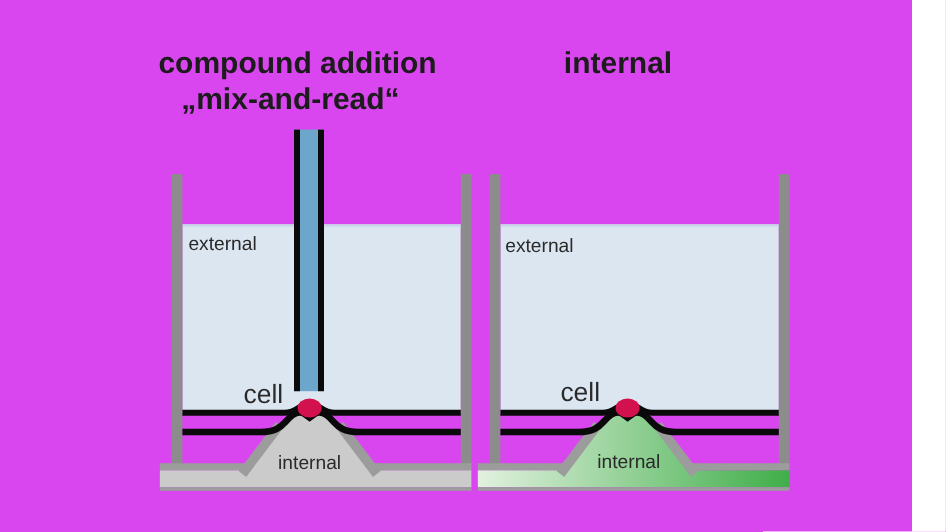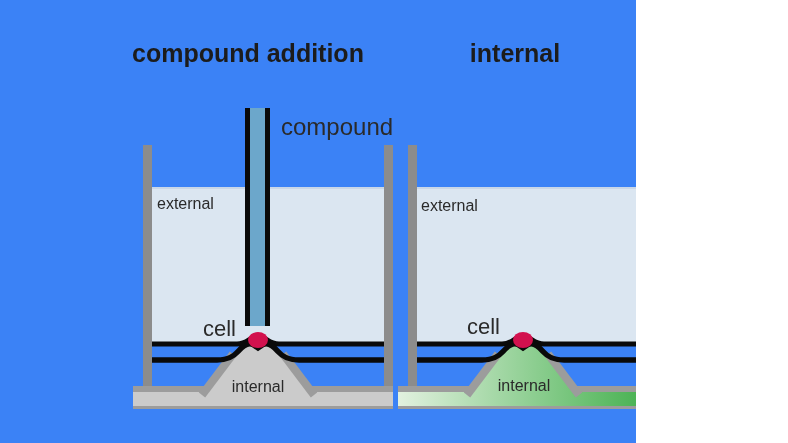--- a/index.html
+++ b/index.html
@@ -1,17 +1,17 @@
 <!DOCTYPE html>
 <html style="--liquid-blue: #dbe6f1; --liquid-surface: #c9d7e8; --pipette-blue: #6ca7cb; --cell-red: #d2114e; --wall-gray: #8c8c8c; --bar-light: #cbcbcb; --edge-gray: #9c9c9c; --line-black: #0a0a0a; --green-light: #e2f1df; --green-dark: #3fae49; --text-dark: #1c1c1c; --text-mid: #2a2a2a;"><head>
 <meta charset="utf-8">
 <style>
   html,body{margin:0;padding:0;background:#fff;}
   .canvas{
-    position:relative;width:636px;height:443px;background:#3b82f6;overflow:hidden;
+    position:relative;width:760px;height:443px;background:#d946ef;overflow:hidden;
     font-family:"Liberation Sans","DejaVu Sans",sans-serif;color:#222;
   }
   .abs{position:absolute;}
   .title{
     font-weight:bold;font-size:25px;line-height:30px;text-align:center;
     color:var(--text-dark);letter-spacing:0px;white-space:nowrap;
   }
   .label{
     font-size:16px;color:var(--text-mid);white-space:nowrap;line-height:26px;
   }
@@ -26,20 +26,21 @@
   .lbl-layer{z-index:4;}
   svg.vessel{display:block;}
 </style>
 </head>
 <body>
 
 <div class="canvas">
 
   <div class="abs title" style="left:132px;top:38px;width:220px;">
     <div>compound addition</div>
+    <div>„mix-and-read“</div>
   </div>
   <div class="abs title" style="left:415px;top:38px;width:200px;">
     <div>internal</div>
   </div>
 
   <div class="abs pipette" style="left:245px;top:108px;width:25px;height:218px;"></div>
 
   <svg class="abs vessel" style="left:133px;top:145px;z-index:1;" width="260" height="267" viewBox="0 0 260 267">
 
     <rect x="19" y="42" width="232" height="158" fill="var(--liquid-blue)"></rect>
@@ -85,21 +86,20 @@
 
     <path d="M68 252 L100 208 C110 199.5 116 198.5 120 200.5 L125 204.5 L130 200.5 C134 198.5 140 199.5 150 208 L182 252 Z" fill="url(#greenGrad)"></path>
     <path d="M69 250 L100 209" stroke="var(--edge-gray)" stroke-width="8" fill="none"></path>
     <path d="M150 209 L181 250" stroke="var(--edge-gray)" stroke-width="8" fill="none"></path>
 
     <path d="M19 215 H84 C96 215 101 211 105 206.5 C111 199.5 116 197.5 120 199.5 L125 203 L130 199.5 C134 197.5 139 199.5 145 206.5 C149 211 154 215 166 215 H251" fill="none" stroke="var(--line-black)" stroke-width="5.5"></path>
 
     <ellipse cx="125" cy="195" rx="10" ry="8" fill="var(--cell-red)"></ellipse>
   </svg>
 
-  <div class="abs label lbl-layer" style="left:281px;top:114px;font-size:24px;">compound</div>
 
   <div class="abs label lbl-layer" style="left:157px;top:191px;">external</div>
   <div class="abs label lbl-layer" style="left:421px;top:193px;">external</div>
 
   <div class="abs label lbl-layer" style="left:203px;top:316px;font-size:22px;">cell</div>
   <div class="abs label lbl-layer" style="left:467px;top:314px;font-size:22px;">cell</div>
 
   <div class="abs label center lbl-layer" style="left:200px;top:374px;width:116px;">internal</div>
   <div class="abs label center lbl-layer" style="left:466px;top:373px;width:116px;">internal</div>
 

